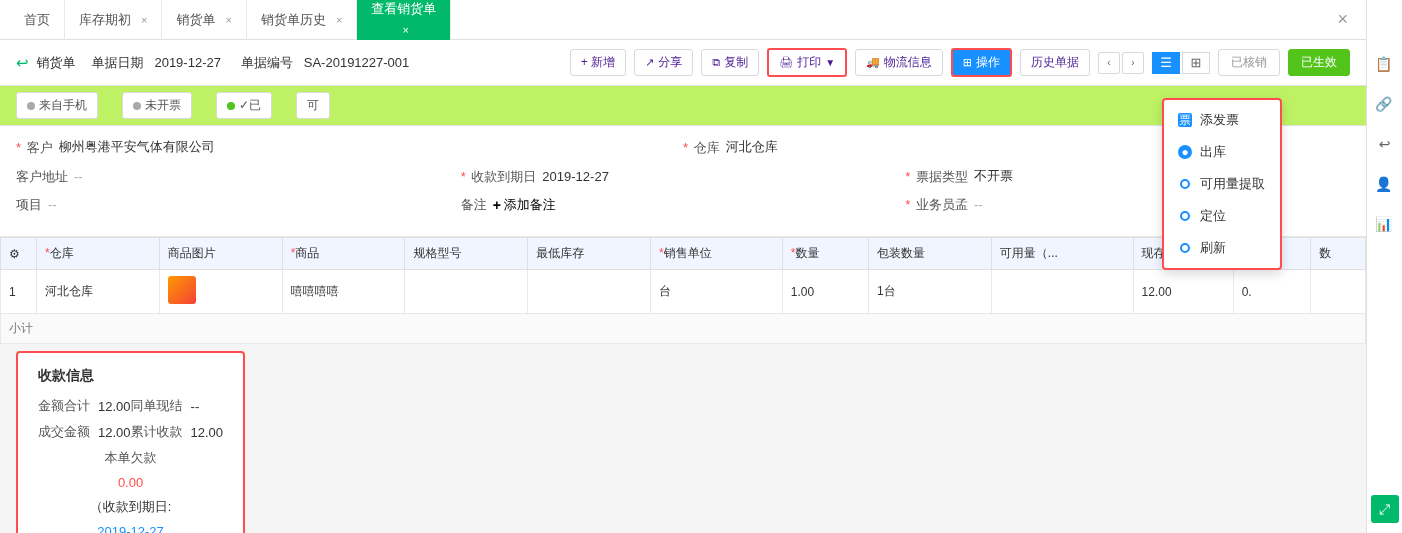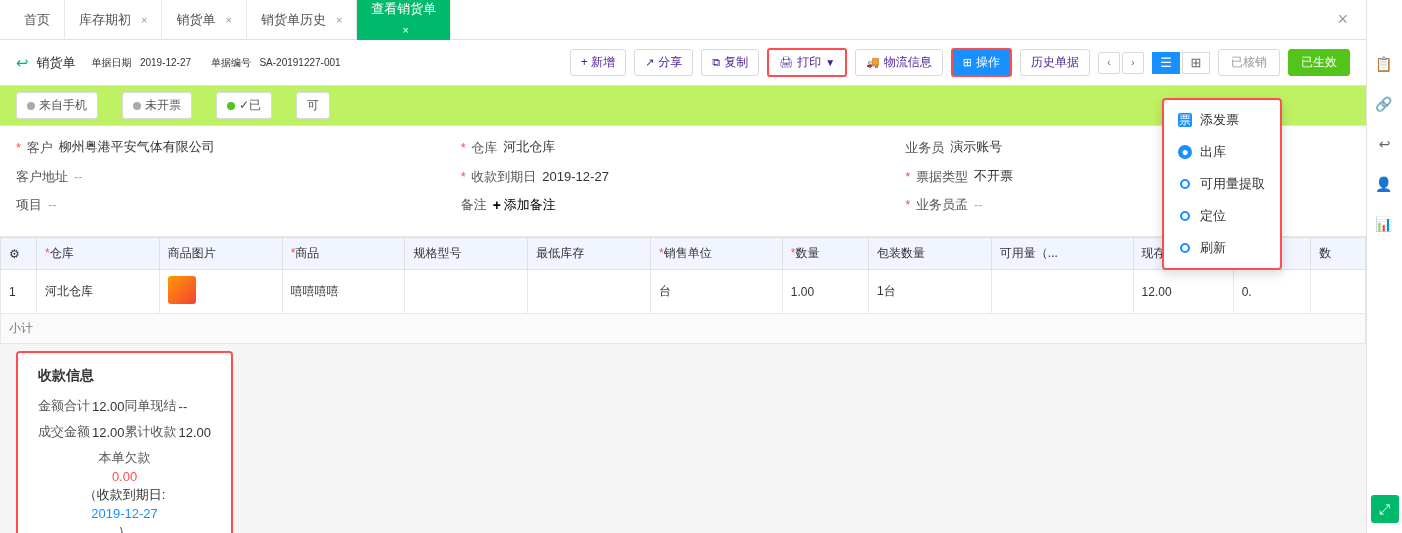--- a/index.html
+++ b/index.html
@@ -60,21 +60,21 @@
       align-items: center;
       gap: 8px;
       color: #555;
       font-size: 13px;
     }
     .doc-icon {
       color: #00b96b;
       font-size: 15px;
     }
     .doc-label { color: #333; font-weight: 500; }
-    .doc-meta { display: flex; align-items: center; gap: 20px; font-size: 10px; color: #555; }
+    .doc-meta { display: flex; align-items: center; gap: 20px; font-size: 13px; color: #555; }
     .doc-meta span { color: #333; }
     .doc-actions {
       margin-left: auto;
       display: flex;
       align-items: center;
       gap: 8px;
     }
     .action-btn {
       display: flex;
       align-items: center;
@@ -242,21 +242,21 @@
       margin-bottom: 12px;
     }
     .footer-grid {
       display: grid;
       grid-template-columns: 1fr 1fr;
       gap: 8px 0;
     }
     .footer-item {
       display: flex;
       align-items: center;
-      gap: 2px;
+      gap: 8px;
       font-size: 13px;
     }
     .footer-item-label { color: #555; }
     .footer-item-value { color: #333; }
     .footer-item-value.red { color: #ff4d4f; }
     .footer-item-value.date-link { color: #1890ff; }
 
     
     .right-sidebar {
       position: fixed;
@@ -476,24 +476,20 @@
           <span>客户</span>
         </span>
         <span class="form-value">柳州粤港平安气体有限公司</span>
       </div>
       <div class="form-field">
         <span class="form-label">
           <span class="required-star">*</span>
           <span>仓库</span>
         </span>
         <span class="form-value">河北仓库</span>
-      </div>
-      <div class="form-field">
-        <span class="form-label">业务员</span>
-        <span class="form-value">演示账号</span>
       </div>
     </div>
     <div class="form-row">
       <div class="form-field">
         <span class="form-label">客户地址</span>
         <span class="form-value dash-value">--</span>
       </div>
       <div class="form-field">
         <span class="form-label">
           <span class="required-star">*</span>

